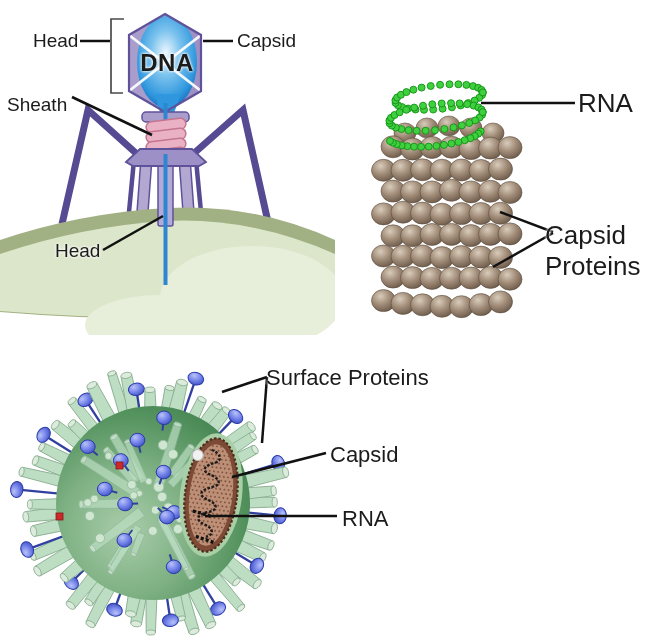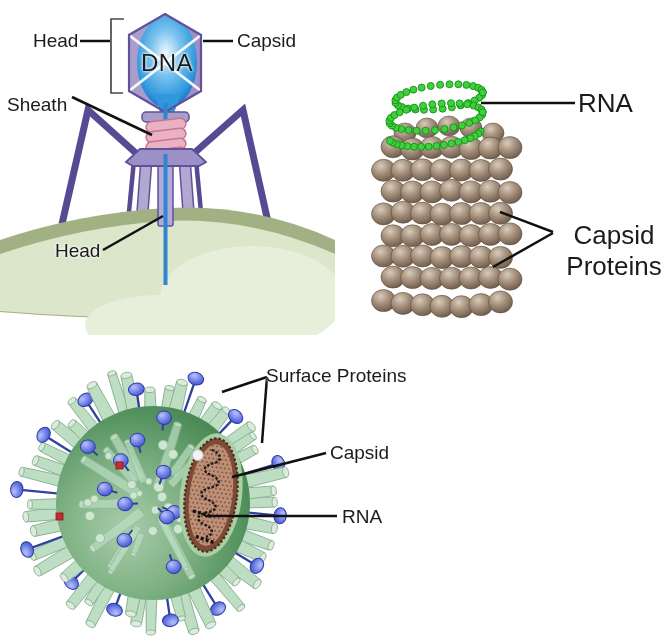--- a/index.html
+++ b/index.html
@@ -1,25 +1,25 @@
 <!DOCTYPE html>
 <html><head>
 <meta charset="utf-8">
 <style>
   html,body{margin:0;padding:0;background:#fff;}
   #fig{position:relative;width:669px;height:640px;background:#ffffff;overflow:hidden;
        font-family:"Liberation Sans",sans-serif;}
   #fig svg{position:absolute;}
   .lbl{position:absolute;color:#1b1b1b;line-height:1.05;white-space:nowrap;
-       text-shadow:0 0 3px rgba(255,255,255,.95),0 0 3px rgba(255,255,255,.95);text-align:center;}
+       text-shadow:0 0 3px rgba(255,255,255,.95),0 0 3px rgba(255,255,255,.95);}
   .lbl.sm{font-size:19px;}
-  .lbl.md{font-size:19px;}
+  .lbl.md{font-size:22px;}
   .lbl.lg{font-size:26px;}
   .lbl.wrap{white-space:normal;width:112px;line-height:1.2;}
-  .lbl.dna{font-size:24px;font-weight:normal;letter-spacing:.5px;}
+  .lbl.dna{font-size:24px;font-weight:bold;letter-spacing:.5px;}
 </style>
 </head>
 <body>
 
 <div id="fig">
 
   <svg id="phage-svg" style="left:0;top:0" width="335" height="335" viewBox="0 0 335 335">
     <defs>
       <radialGradient id="gdna" cx="48%" cy="40%" r="65%">
         <stop offset="0%" stop-color="#eef8fe"></stop>
@@ -745,18 +745,18 @@
     </g>
   </svg>
 
   <span class="lbl sm" style="left:33px;top:31px">Head</span>
   <span class="lbl sm" style="left:237px;top:31px">Capsid</span>
   <span class="lbl dna" style="left:137px;top:50px;width:60px;text-align:center">DNA</span>
   <span class="lbl sm" style="left:7px;top:95px">Sheath</span>
   <span class="lbl sm" style="left:55px;top:241px">Head</span>
 
   <span class="lbl lg" style="left:578px;top:90px">RNA</span>
-  <span class="lbl lg wrap" style="left:558px;top:220px">Capsid Proteins</span>
+  <span class="lbl lg wrap" style="left:545px;top:220px">Capsid Proteins</span>
 
   <span class="lbl md" style="left:266px;top:366px">Surface Proteins</span>
   <span class="lbl md" style="left:330px;top:443px">Capsid</span>
   <span class="lbl md" style="left:342px;top:507px">RNA</span>
 </div>
 
 </body></html>

